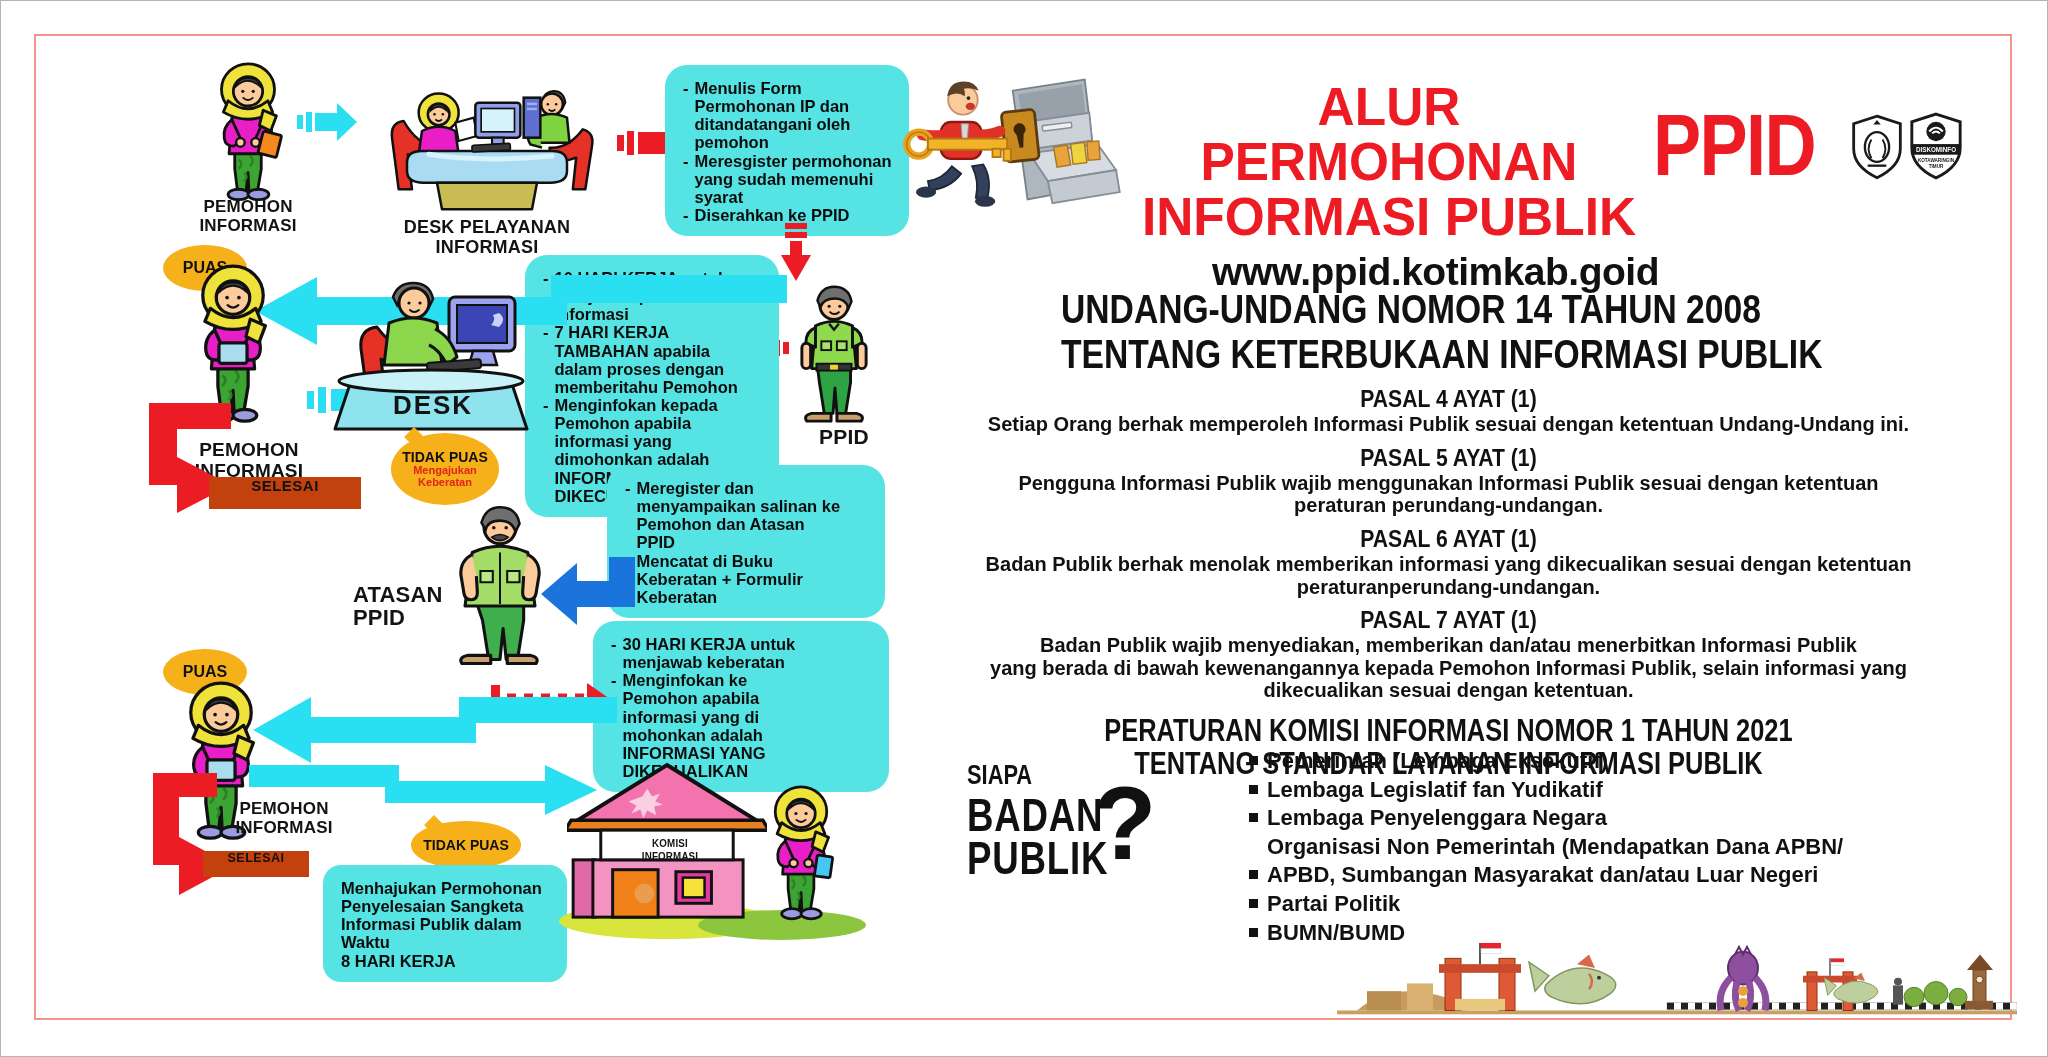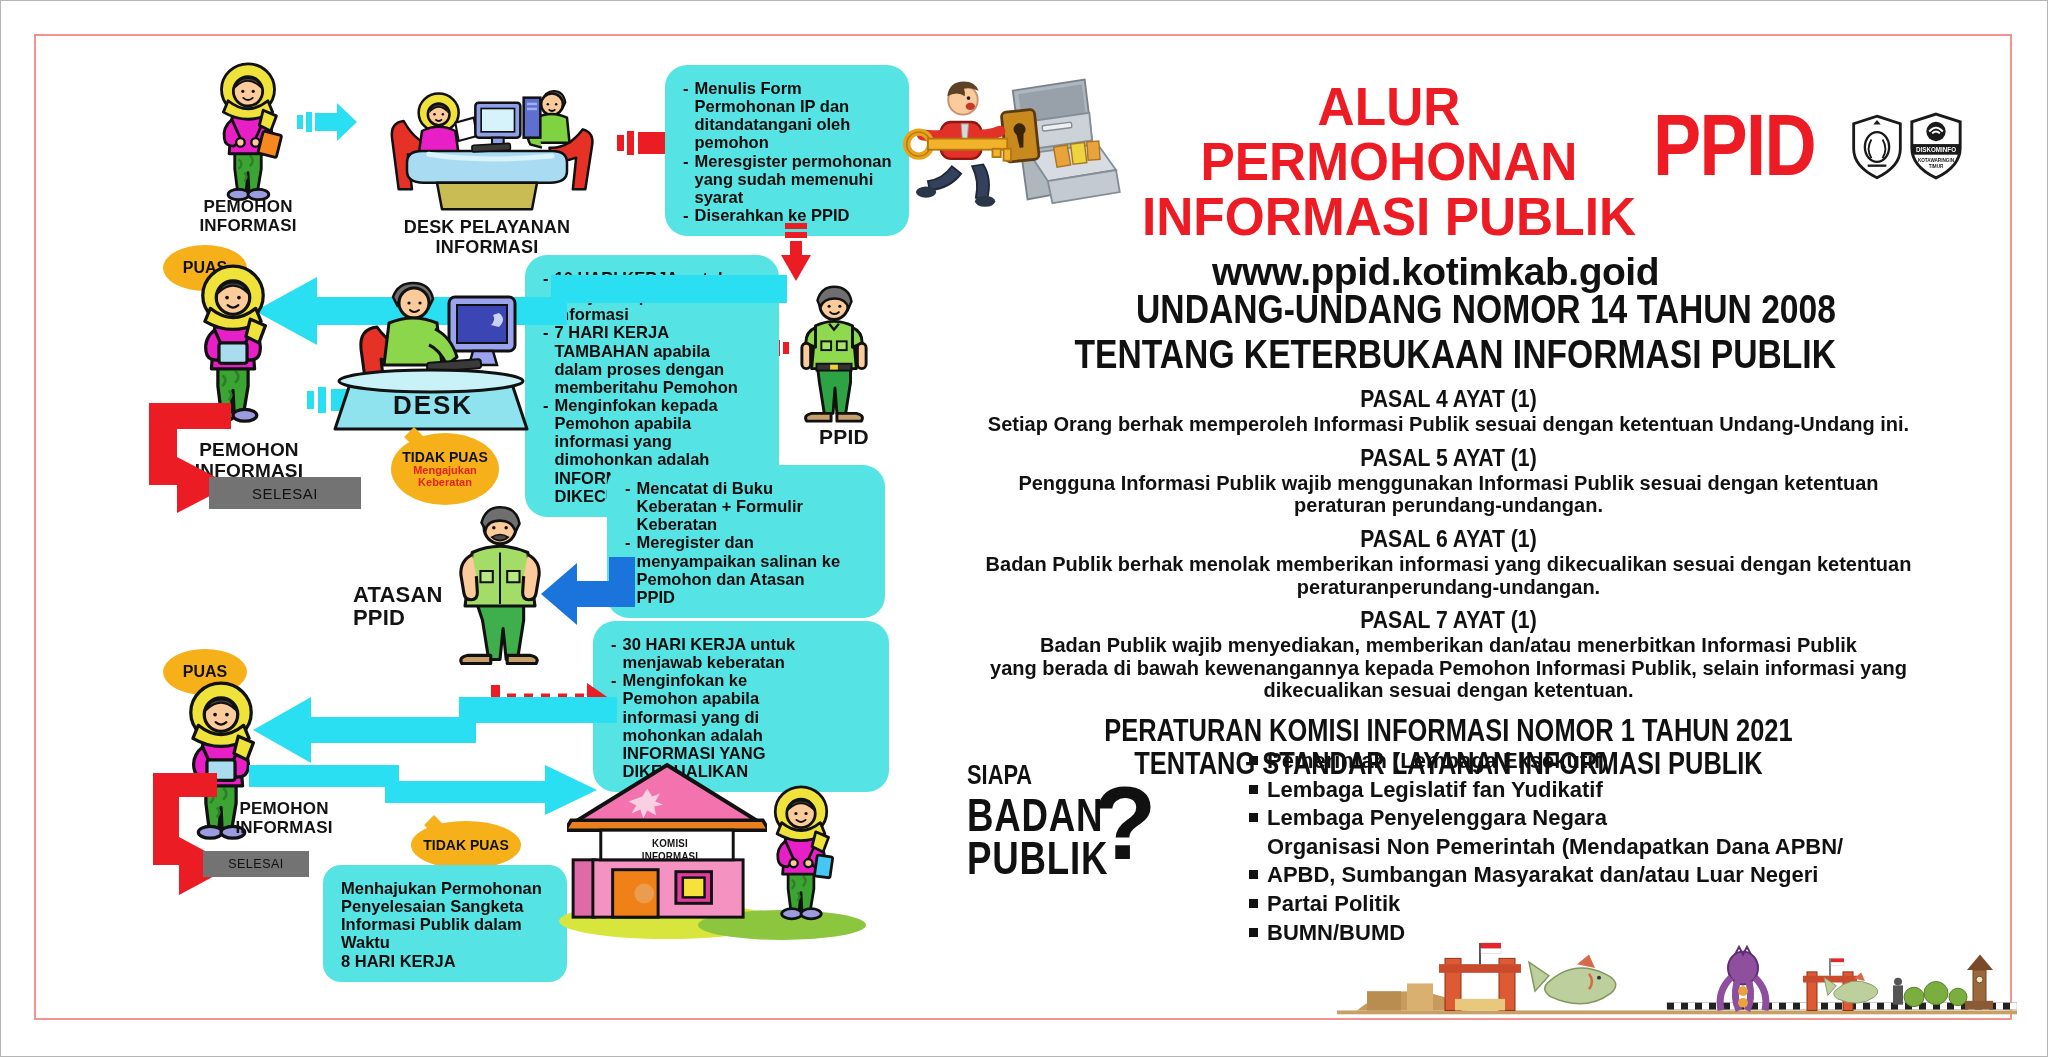--- a/index.html
+++ b/index.html
@@ -10,27 +10,27 @@
   .lbl{font-weight:800;color:#131313;text-align:center;line-height:1.12;letter-spacing:.2px;}
   
   .cbox{background:#55e3e3;border-radius:22px;padding:14px 2px 12px 18px;font-weight:700;font-size:16.5px;line-height:1.1;color:#0d0d0d;}
   .cbox .it{display:flex;gap:6px;}
   .cbox .it::before{content:"-";font-weight:800;flex:0 0 auto;}
   
   .bubble{background:#f6b01a;border-radius:50%;display:flex;flex-direction:column;align-items:center;justify-content:center;font-weight:800;text-align:center;position:absolute;}
   .bubble::after{content:"";position:absolute;width:14px;height:14px;background:#f6b01a;transform:rotate(45deg);}
   .tail-br::after{bottom:-3px;right:16px;}
   .tail-tl::after{top:-3px;left:16px;}
-  .selesai{background:#737373;display:flex;align-items:center;justify-content:center;font-weight:400;color:#111;letter-spacing:.5px;}
+  .selesai{background:#c2410c;display:flex;justify-content:center;font-weight:700;color:#111;letter-spacing:.5px;}
   
   .red-title{color:#ed1c24;font-weight:800;font-size:53px;line-height:1.04;text-align:center;letter-spacing:0;transform:scaleX(.97);transform-origin:center;}
   .site{font-weight:800;font-size:39px;text-align:right;margin-top:6px;letter-spacing:-.5px;}
   .ppid-big{color:#ed1c24;font-weight:900;font-size:88px;line-height:.9;transform:scaleX(.82);transform-origin:left;letter-spacing:-2px;}
   .cond{display:block;transform:scaleX(.82);transform-origin:center;}
-  .uu{font-weight:800;font-size:41px;line-height:1.1;text-align:right;}
+  .uu{font-weight:800;font-size:41px;line-height:1.1;text-align:left;}
   .perki{font-weight:800;font-size:31px;line-height:1.08;text-align:center;margin-top:12px;}
   .pasal-t{font-weight:800;font-size:23px;text-align:center;margin-top:9px;transform:scaleX(.92);transform-origin:center;}
   .pasal-b{font-weight:700;font-size:20px;text-align:center;line-height:1.13;}
   .siapa-l1{font-weight:900;font-size:28px;line-height:1;transform:scaleX(.78);transform-origin:left;}
   .siapa-l2{font-weight:900;font-size:47px;line-height:.92;transform:scaleX(.78);transform-origin:left;letter-spacing:1px;}
   .qmark{font-weight:900;font-size:104px;line-height:.85;}
   .bp-item{display:flex;gap:9px;font-weight:800;font-size:22px;line-height:1.3;}
   .bp-item::before{content:"";width:9px;height:9px;background:#111;margin-top:9px;flex:0 0 auto;}
   svg{display:block;}
 </style>
@@ -243,24 +243,24 @@
         <polygon points="38,62 38,118 92,90"></polygon>
       </g>
   </svg>
 
   <div class="abs selesai" style="left:208px;top:476px;width:152px;height:32px;font-size:15px">
       <span>SELESAI</span>
     </div>
 
   <div class="abs cbox" style="left:606px;top:464px;width:278px;box-sizing:border-box;padding-right:40px">
     <div class="it">
+        <span>Meregister dan menyampaikan salinan ke Pemohon dan Atasan PPID</span>
+      </div>
+    <div class="it">
         <span>Mencatat di Buku Keberatan + Formulir Keberatan</span>
-      </div>
-    <div class="it">
-        <span>Meregister dan menyampaikan salinan ke Pemohon dan Atasan PPID</span>
       </div>
   </div>
 
   <svg class="abs" style="left:538px;top:556px" width="108" height="72" viewBox="0 0 108 72">
     <g fill="#1B74DC">
         <rect x="70" y="0" width="26" height="30"></rect>
         <rect x="36" y="24" width="60" height="26"></rect>
         <polygon points="38,6 38,68 2,37"></polygon>
       </g>
   </svg>

